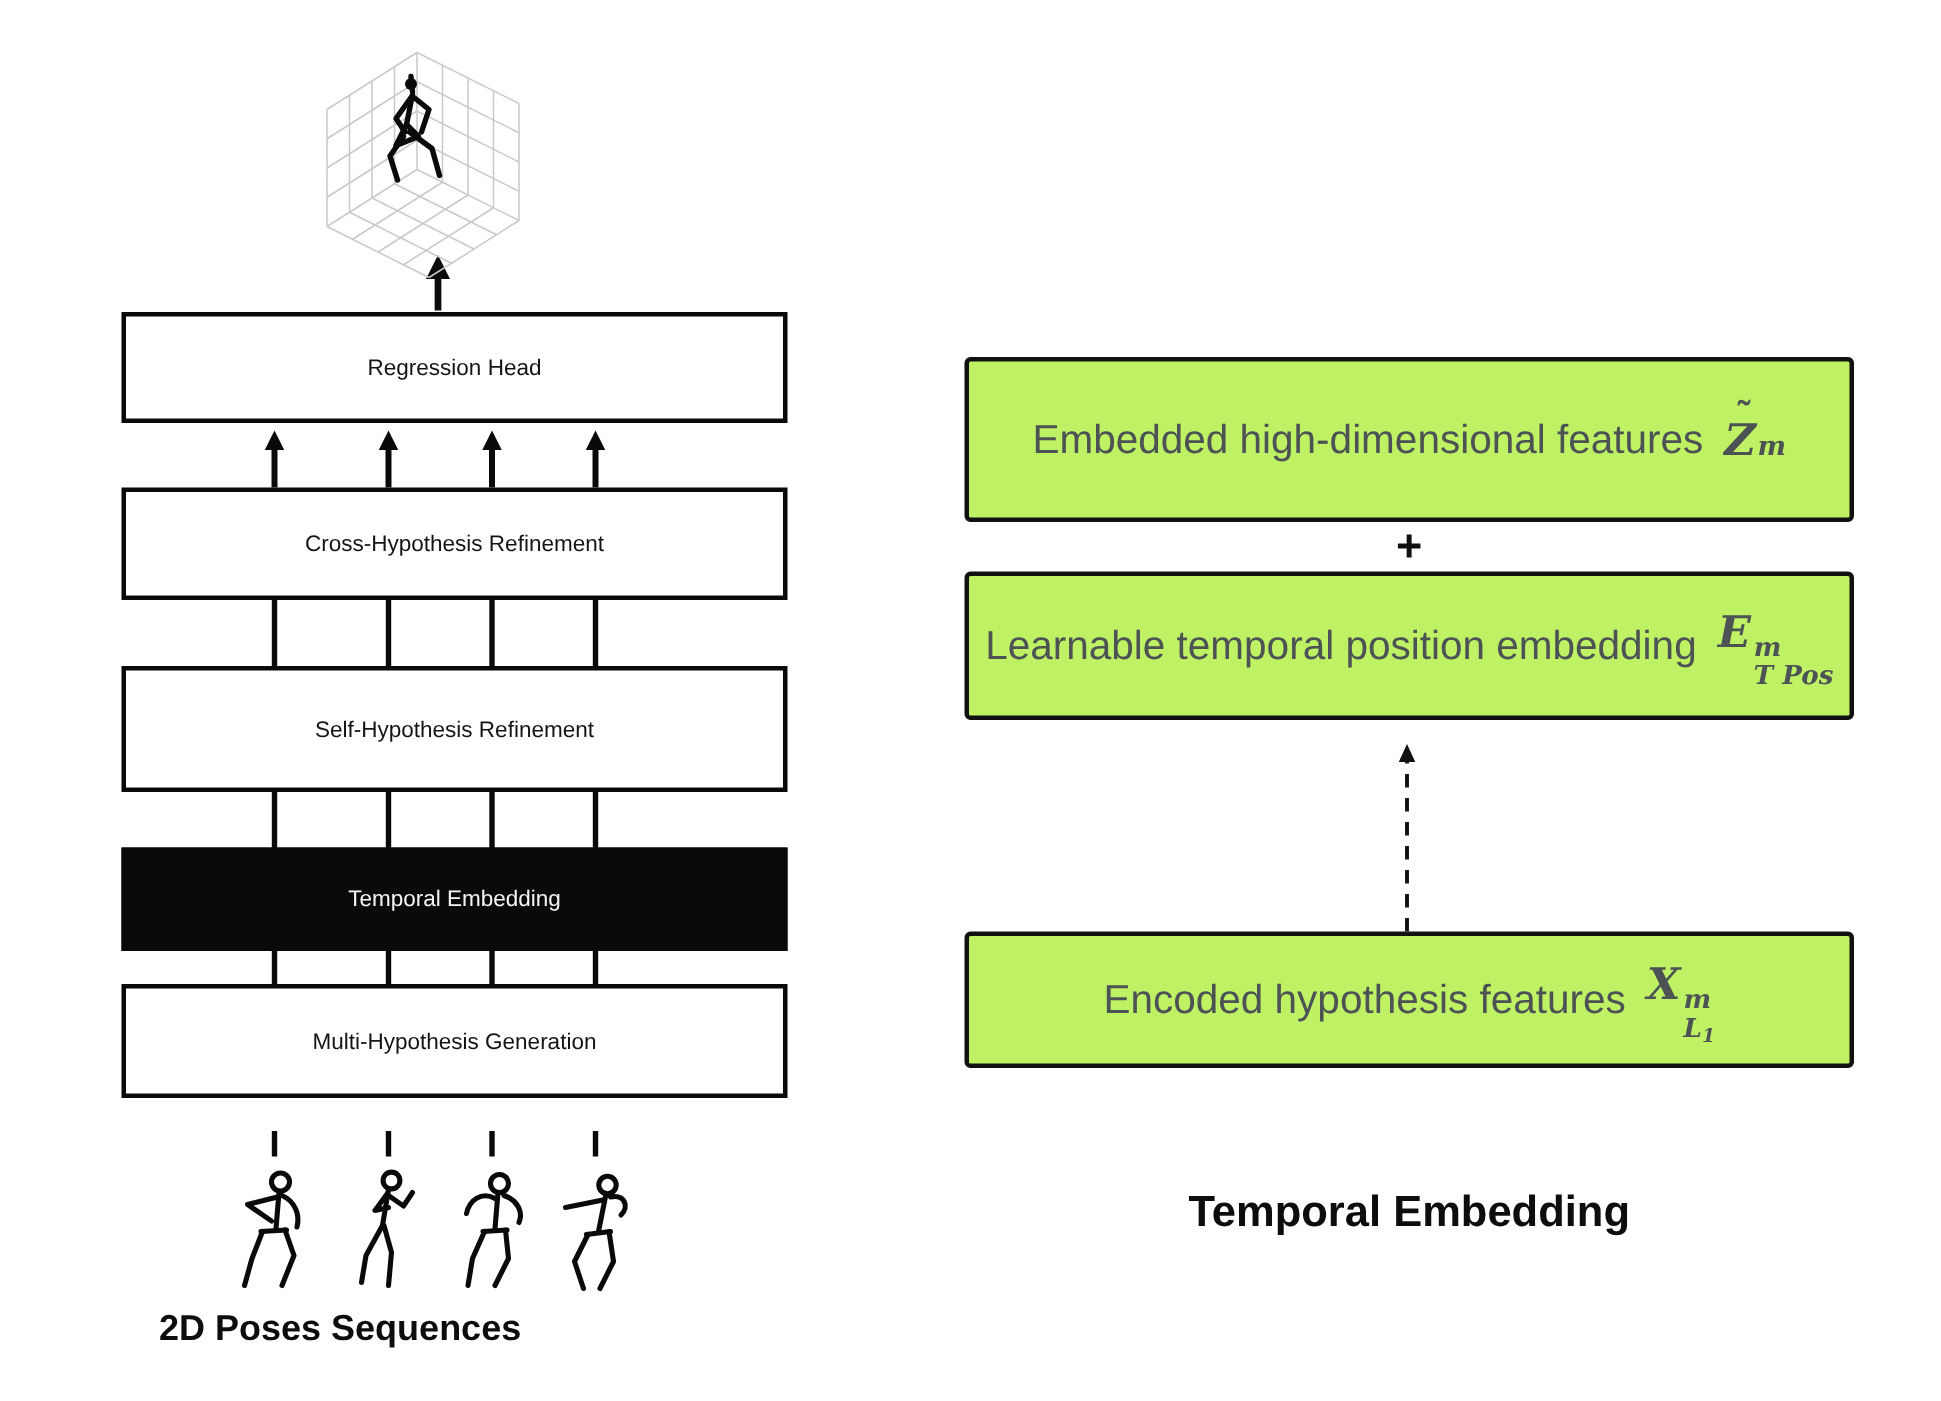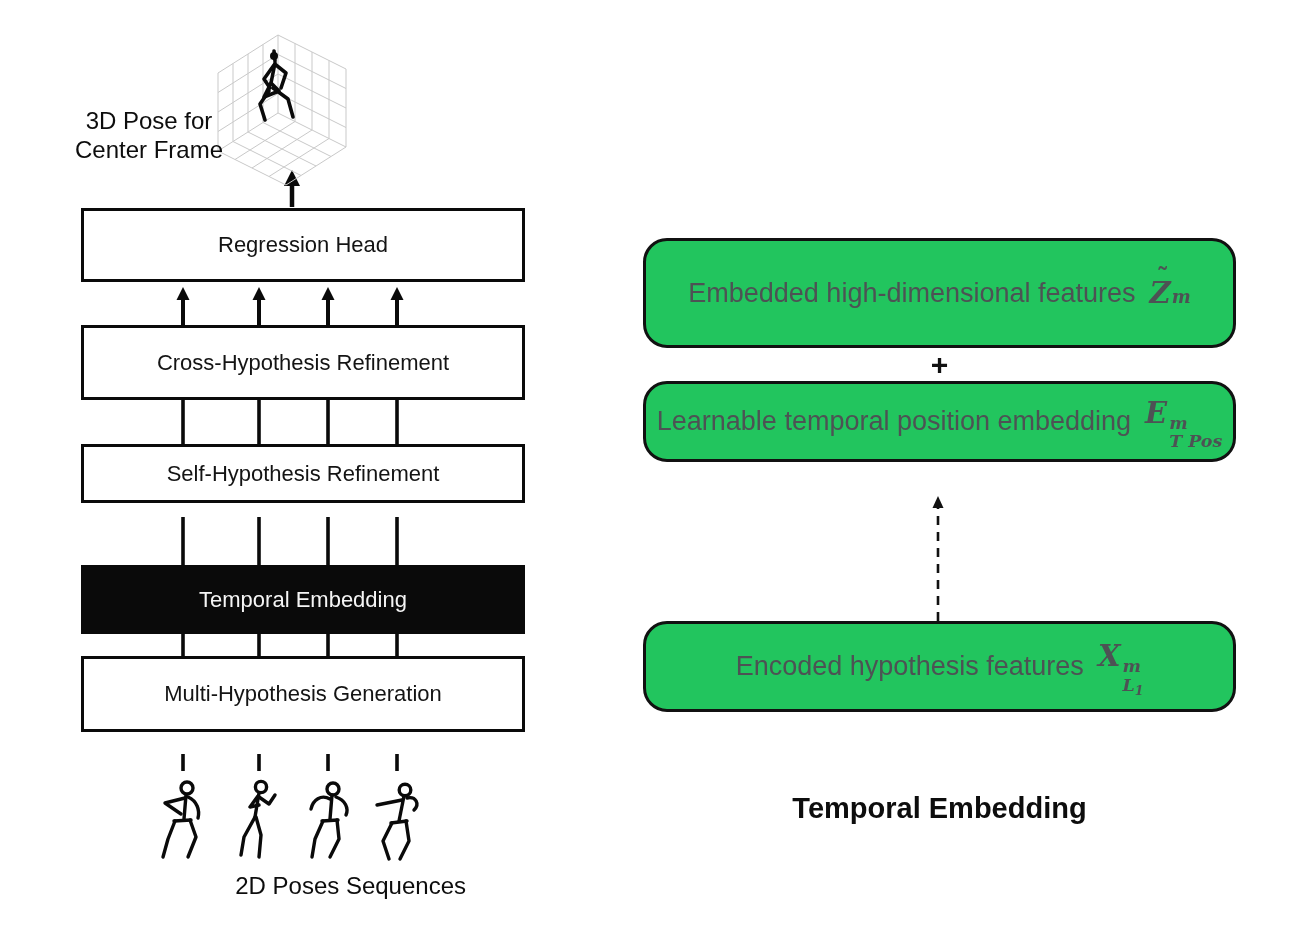--- a/index.html
+++ b/index.html
@@ -10,31 +10,31 @@
   .overlay{position:absolute;left:0;top:0;pointer-events:none;}
   
   .pose-label{
     position:absolute;left:56px;top:106px;width:186px;text-align:center;
     font-size:24px;line-height:1.22;color:#0d0d0d;
   }
   .lbox{
     position:absolute;left:81px;width:444px;box-sizing:border-box;
     border:3px solid #0a0a0a;background:#ffffff;
     display:flex;align-items:center;justify-content:center;
-    font-size:22px;color:#141414;text-align:center;
+    font-size:15px;color:#141414;text-align:center;
   }
   .lbox.dark{background:#0a0a0a;color:#f5f5f5;border-color:#0a0a0a;}
   .seq-label{
-    position:absolute;left:106px;top:872px;width:360px;text-align:right;
-    font-size:24px;color:#0d0d0d;
+    position:absolute;left:106px;top:872px;width:360px;text-align:left;
+    font-size:24px;color:#0d0d0d;font-weight:bold;
   }
   
   .rbox{
     position:absolute;left:643px;width:593px;box-sizing:border-box;
-    border:3px solid #111;border-radius:24px;background:#22c55e;
+    border:3px solid #111;border-radius:4px;background:#bef264;
     display:flex;align-items:center;justify-content:center;gap:10px;
     font-size:27px;color:#4d5254;text-align:center;
   }
   .plus{
     position:absolute;left:643px;top:348px;width:593px;height:34px;
     display:flex;align-items:center;justify-content:center;
     font-size:30px;font-weight:600;color:#111;
   }
   .caption{
     position:absolute;left:643px;top:792px;width:593px;text-align:center;
@@ -142,32 +142,28 @@
       <path d="M75,38 L71,58"></path>
       <path d="M74,40 L64,54 L70,63"></path>
       <path d="M76,40 L86,48 L81,63"></path>
       <path d="M71,58 L64,72 L79,66 L71,58"></path>
       <path d="M73,63 L88,74 L93,92"></path>
       <path d="M69,66 L60,79 L65,95"></path>
       <circle cx="74" cy="31" r="4" fill="#0a0a0a" stroke="none"></circle>
     </g>
   </svg>
 
-  <div class="pose-label">
-    <div>3D Pose for</div>
-    <div>Center Frame</div>
-  </div>
 
   <div class="lbox" style="top:208px;height:74px">
     <span>Regression Head</span>
   </div>
   <div class="lbox" style="top:325px;height:75px">
     <span>Cross-Hypothesis Refinement</span>
   </div>
-  <div class="lbox" style="top:444px;height:59px">
+  <div class="lbox" style="top:444px;height:84px">
     <span>Self-Hypothesis Refinement</span>
   </div>
   <div class="lbox dark" style="top:565px;height:69px">
     <span>Temporal Embedding</span>
   </div>
   <div class="lbox" style="top:656px;height:76px">
     <span>Multi-Hypothesis Generation</span>
   </div>
 
   <svg class="overlay" style="left:155px;top:778px" width="56" height="86" viewBox="0 0 56 84">
@@ -219,21 +215,21 @@
   <div class="rbox" style="top:238px;height:110px">
     <span>Embedded high-dimensional features</span>
     <span class="math">
         <span class="mbase"><span>Z</span><span class="mtilde">˜</span></span>
         <span class="msup-only">m</span>
       </span>
   </div>
 
   <div class="plus">+</div>
 
-  <div class="rbox" style="top:381px;height:81px">
+  <div class="rbox" style="top:381px;height:99px">
     <span>Learnable temporal position embedding</span>
     <span class="math">
         <span class="mbase">E</span>
         <span class="mstack">
           <span>m</span>
           <span>T Pos</span>
         </span>
       </span>
   </div>
 

